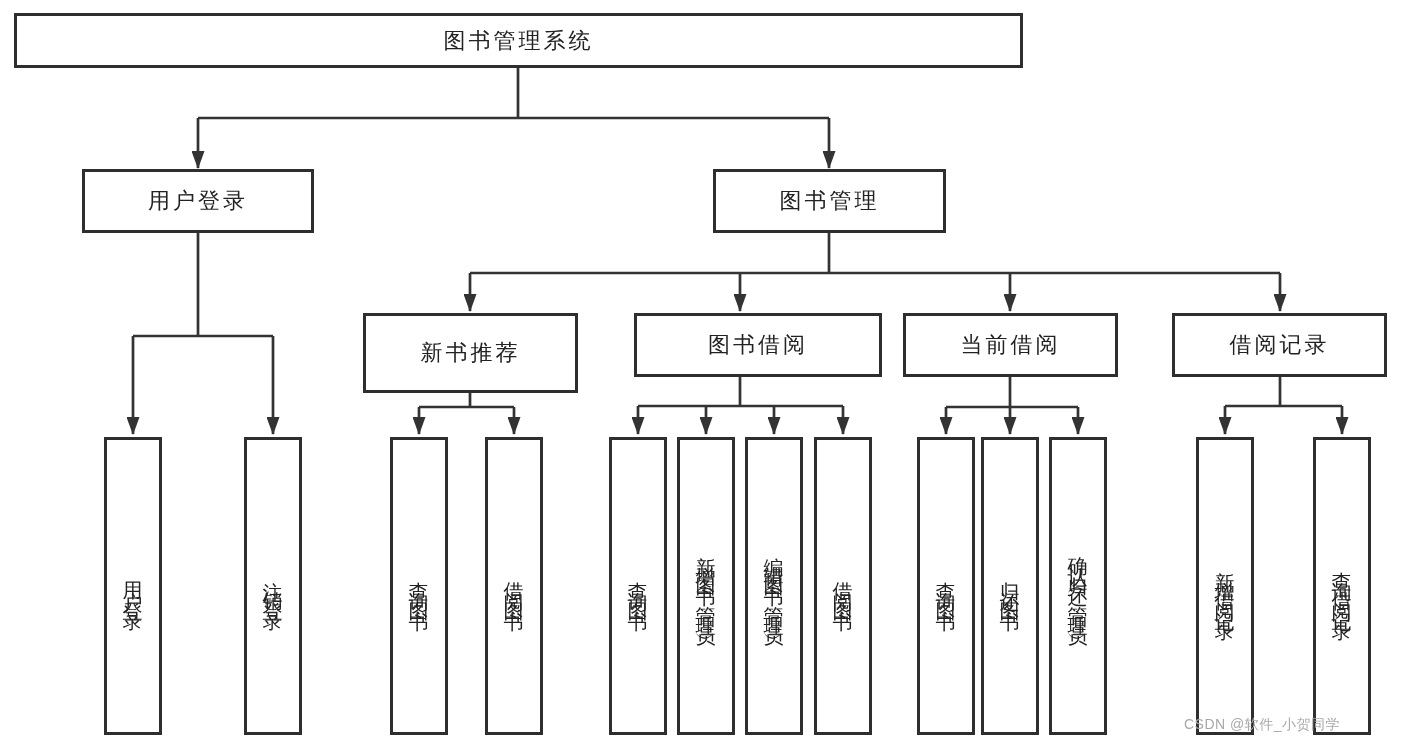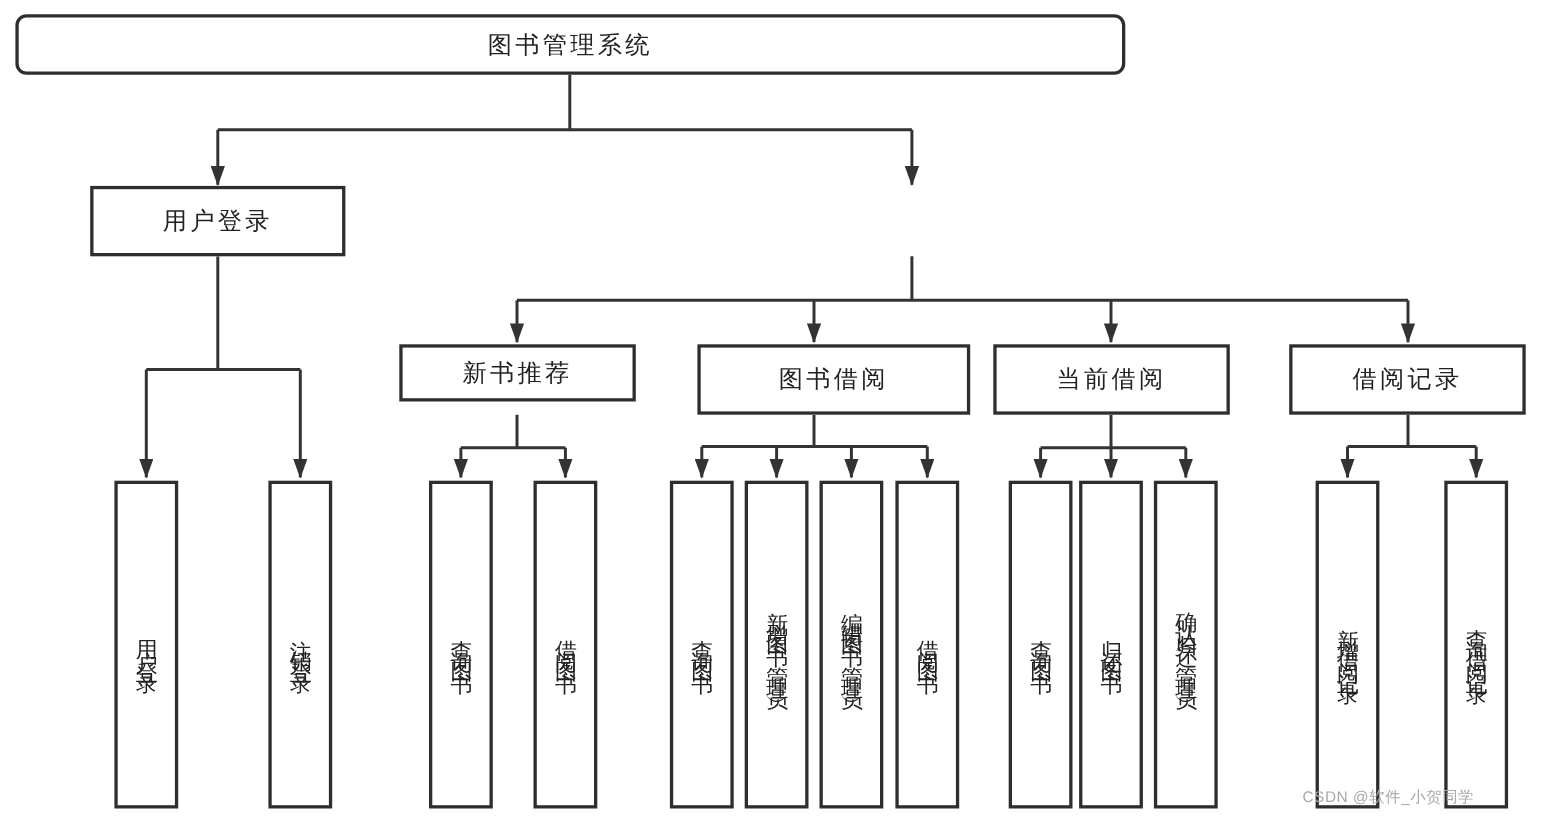--- a/index.html
+++ b/index.html
@@ -99,29 +99,32 @@
       <path d="M946 407 V434" marker-end="url(#arw)"></path>
       <path d="M1010 407 V434" marker-end="url(#arw)"></path>
       <path d="M1078 407 V434" marker-end="url(#arw)"></path>
 
       <path d="M1280 377 V406 M1225 406 H1342"></path>
       <path d="M1225 406 V434" marker-end="url(#arw)"></path>
       <path d="M1342 406 V434" marker-end="url(#arw)"></path>
     </g>
   </svg>
 
-  <div class="box" style="left:14px;top:13px;width:1009px;height:55px;border-radius:10px;">
+  <div class="box" style="left:14px;top:13px;width:1009px;height:55px;">
     <span class="hlabel">图书管理系统</span>
   </div>
 
   <div class="box" style="left:82px;top:169px;width:232px;height:64px;">
     <span class="hlabel">用户登录</span>
   </div>
+  <div class="box" style="left:713px;top:169px;width:233px;height:64px;">
+    <span class="hlabel">图书管理</span>
+  </div>
 
-  <div class="box" style="left:363px;top:313px;width:215px;height:52px;justify-content:center;">
+  <div class="box" style="left:363px;top:313px;width:215px;height:80px;justify-content:center;">
     <span class="hlabel">新书推荐</span>
   </div>
   <div class="box" style="left:634px;top:313px;width:248px;height:64px;">
     <span class="hlabel">图书借阅</span>
   </div>
   <div class="box" style="left:903px;top:313px;width:215px;height:64px;">
     <span class="hlabel">当前借阅</span>
   </div>
   <div class="box" style="left:1172px;top:313px;width:215px;height:64px;">
     <span class="hlabel">借阅记录</span>

